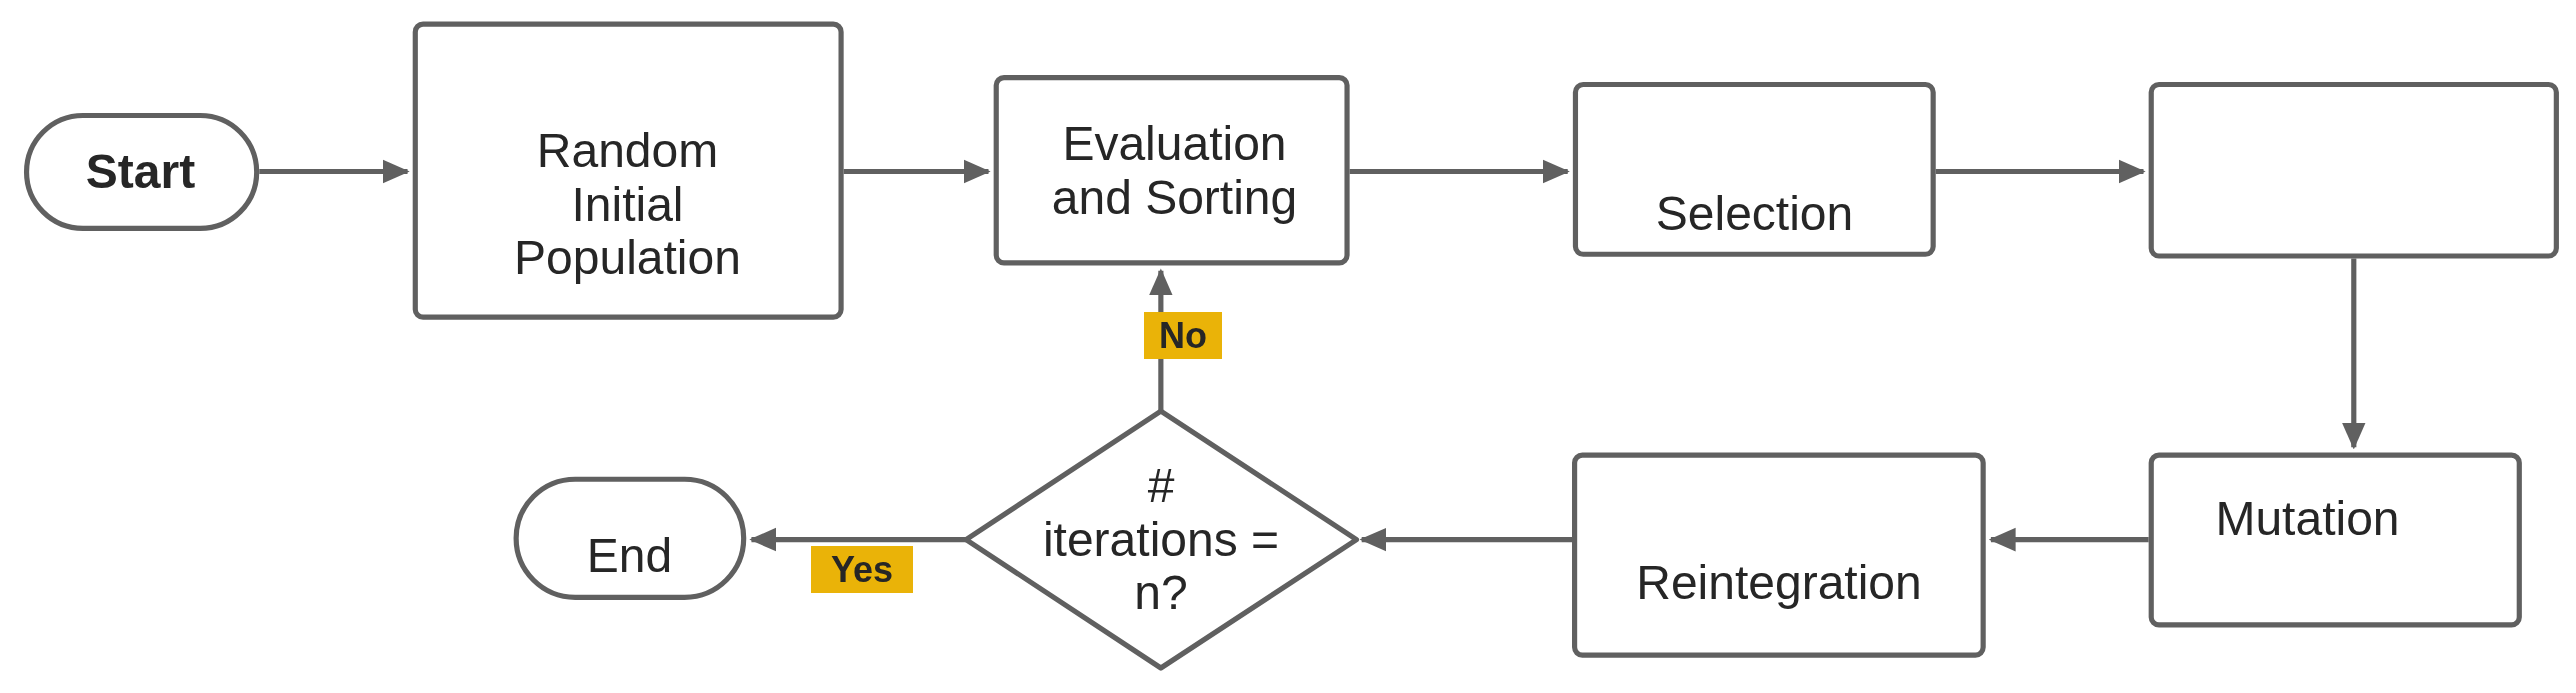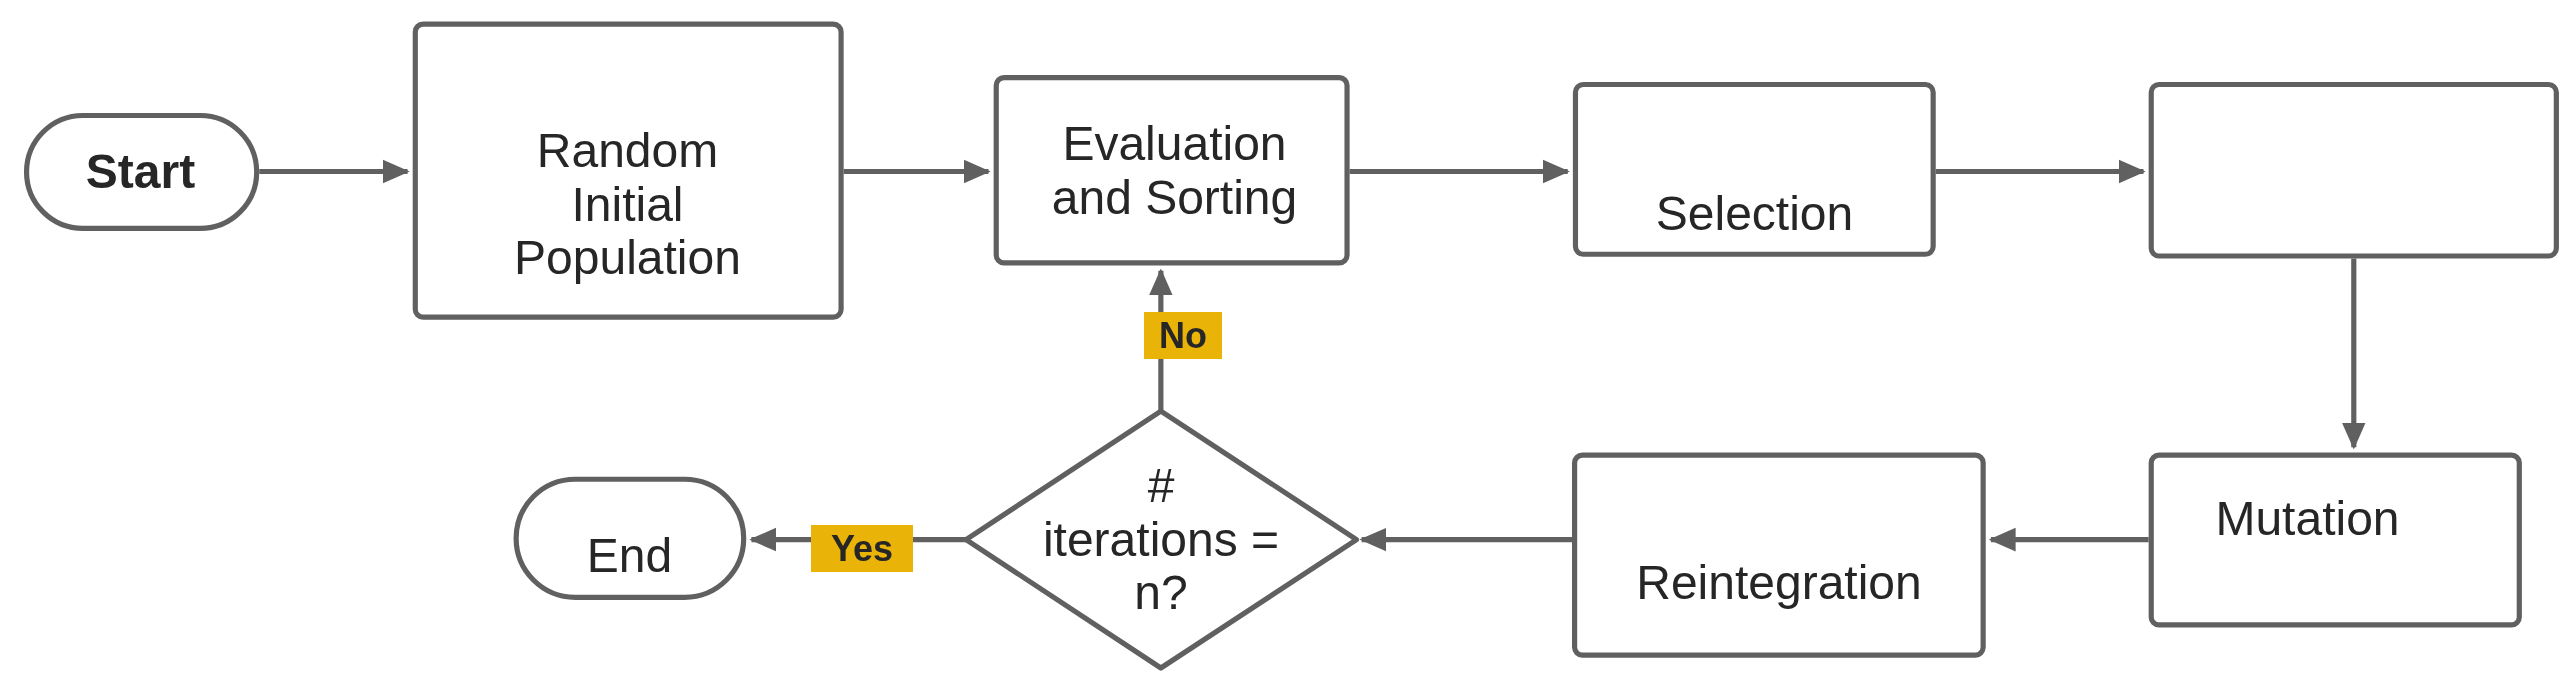--- a/index.html
+++ b/index.html
@@ -119,16 +119,16 @@
   <div class="node-label" style="left:1572px; top:453px; width:414px; height:260px;">Reintegration</div>
 
   <div class="node-label" style="left:993px; top:411px; width:336px; height:257px;">#
 iterations =
 n?</div>
 
   <div class="node-label" style="left:513px; top:477px; width:233px; height:158px;">End</div>
 
   <div class="edge-label" style="left:1144px; top:312px; width:78px; height:47px;">No</div>
 
-  <div class="edge-label" style="left:811px; top:525px; width:102px; height:47px;">Yes</div>
+  <div class="edge-label" style="left:811px; top:546px; width:102px; height:47px;">Yes</div>
 
 </div>
 
 
 </body></html>

